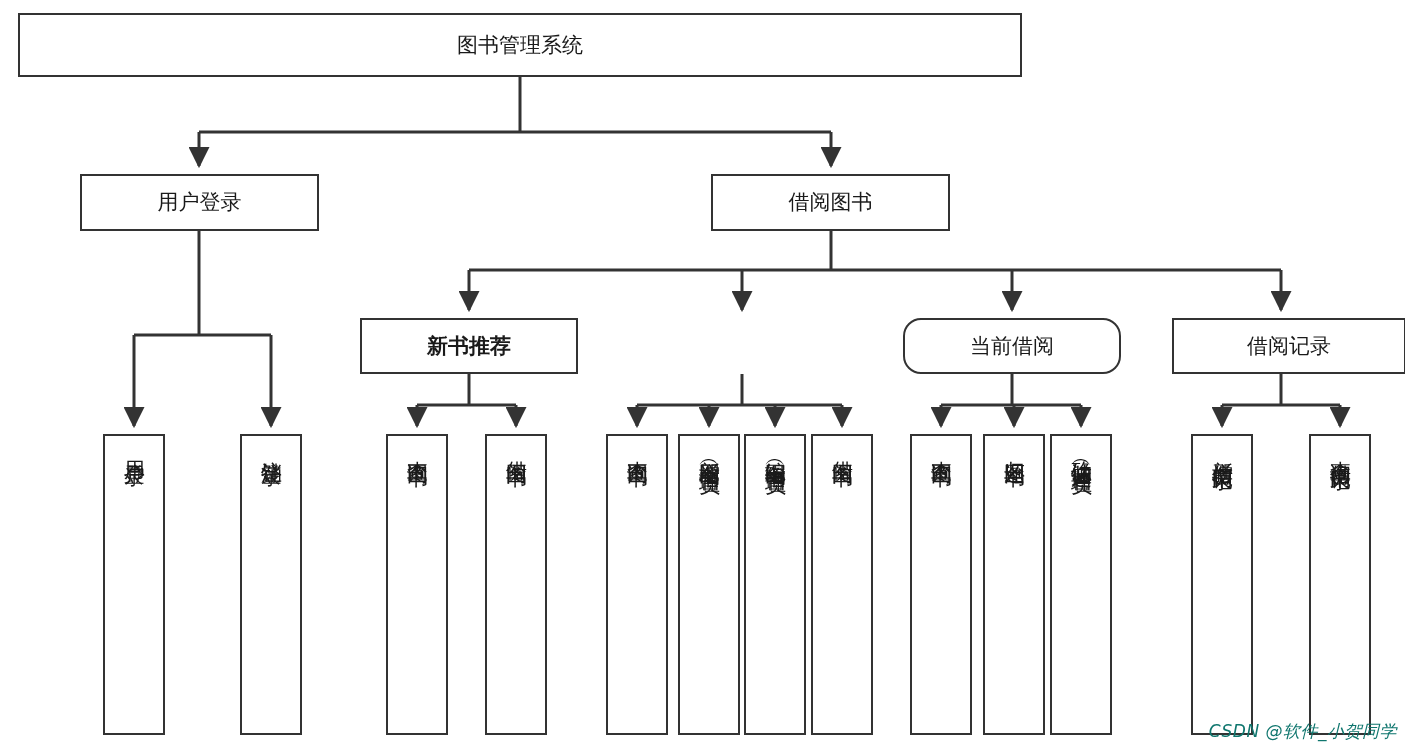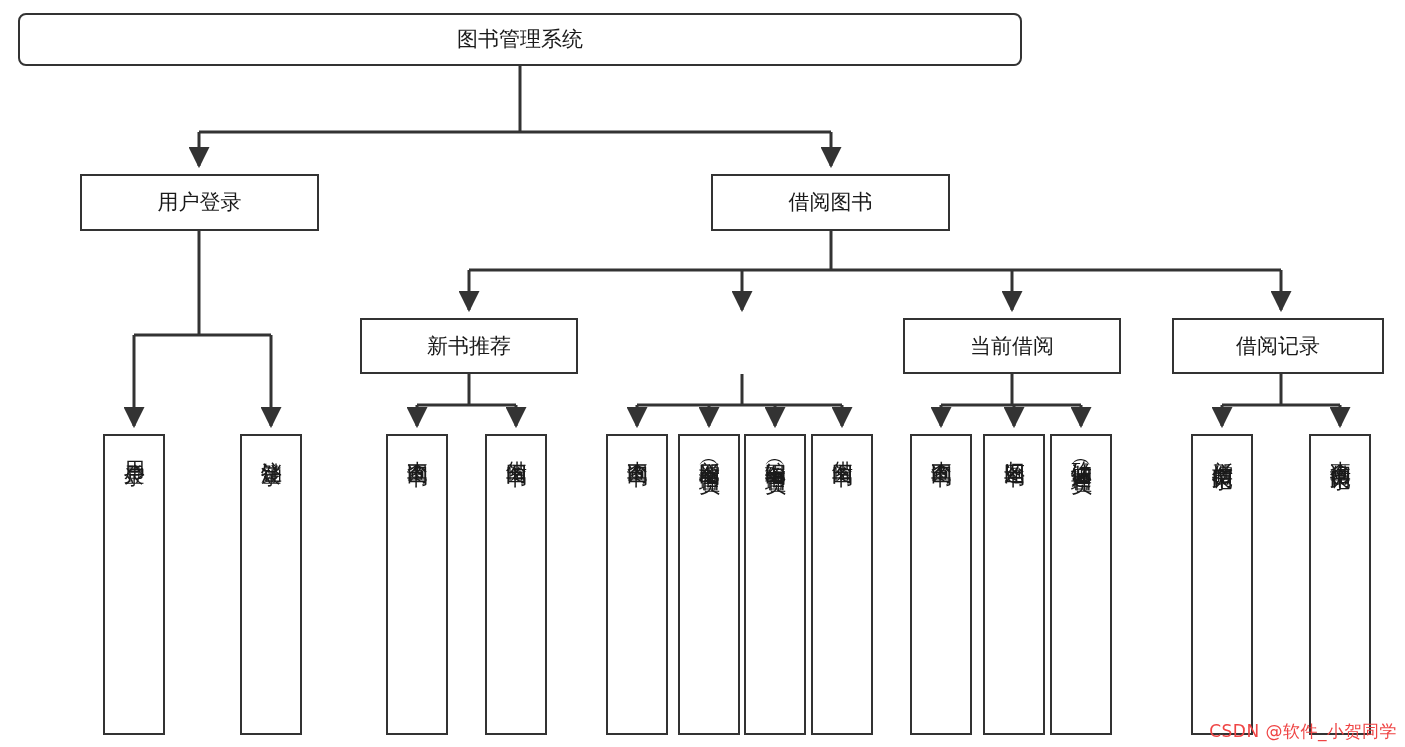--- a/index.html
+++ b/index.html
@@ -61,23 +61,24 @@
     font-size: 21px;
     letter-spacing: 2px;
     line-height: 1;
     white-space: nowrap;
   }
   .watermark {
     position: absolute;
     right: 8px;
     bottom: 4px;
     font-size: 17px;
-    color: #ef4444;
+    color: #0f766e;
     white-space: nowrap;
     letter-spacing: 0.5px;
+    font-style: italic;
   }
 </style>
 </head>
 <body>
 
 <div id="canvas">
 
   <svg id="edges" viewBox="0 0 1405 747" xmlns="http://www.w3.org/2000/svg">
     <defs>
       <marker id="arrow" viewBox="0 0 10 10" refX="9" refY="5" markerWidth="7" markerHeight="7" orient="auto-start-reverse">
@@ -121,38 +122,38 @@
       <path d="M 1014 405 L 1014 426" marker-end="url(#arrow)"></path>
       <path d="M 1081 405 L 1081 426" marker-end="url(#arrow)"></path>
 
       <path d="M 1281 374 L 1281 405"></path>
       <path d="M 1222 405 L 1340 405"></path>
       <path d="M 1222 405 L 1222 426" marker-end="url(#arrow)"></path>
       <path d="M 1340 405 L 1340 426" marker-end="url(#arrow)"></path>
     </g>
   </svg>
 
-  <div class="node root hbox" style="left:18px; top:13px; width:1004px; height:53px;border-radius:8px;">
+  <div class="node root hbox" style="left:18px; top:13px; width:1004px; height:64px;">
     <span class="label">图书管理系统</span>
   </div>
 
   <div class="node hbox" style="left:80px; top:174px; width:239px; height:57px;">
     <span class="label">用户登录</span>
   </div>
   <div class="node hbox" style="left:711px; top:174px; width:239px; height:57px;">
     <span class="label">借阅图书</span>
   </div>
 
-  <div class="node hbox" style="left:360px; top:318px; width:218px; height:56px;">
+  <div class="node hbox" style="left:360px; top:318px; width:218px; height:56px;font-weight:bold;">
     <span class="label">新书推荐</span>
   </div>
-  <div class="node hbox" style="left:903px; top:318px; width:218px; height:56px;">
+  <div class="node hbox" style="left:903px; top:318px; width:218px; height:56px;border-radius:18px;">
     <span class="label">当前借阅</span>
   </div>
-  <div class="node hbox" style="left:1172px; top:318px; width:212px; height:56px;">
+  <div class="node hbox" style="left:1172px; top:318px; width:234px; height:56px;">
     <span class="label">借阅记录</span>
   </div>
 
   <div class="node leaf" style="left:103px; top:434px; width:62px; height:301px;">
     <span class="label">用户登录</span>
   </div>
   <div class="node leaf" style="left:240px; top:434px; width:62px; height:301px;">
     <span class="label">注销登录</span>
   </div>
 

